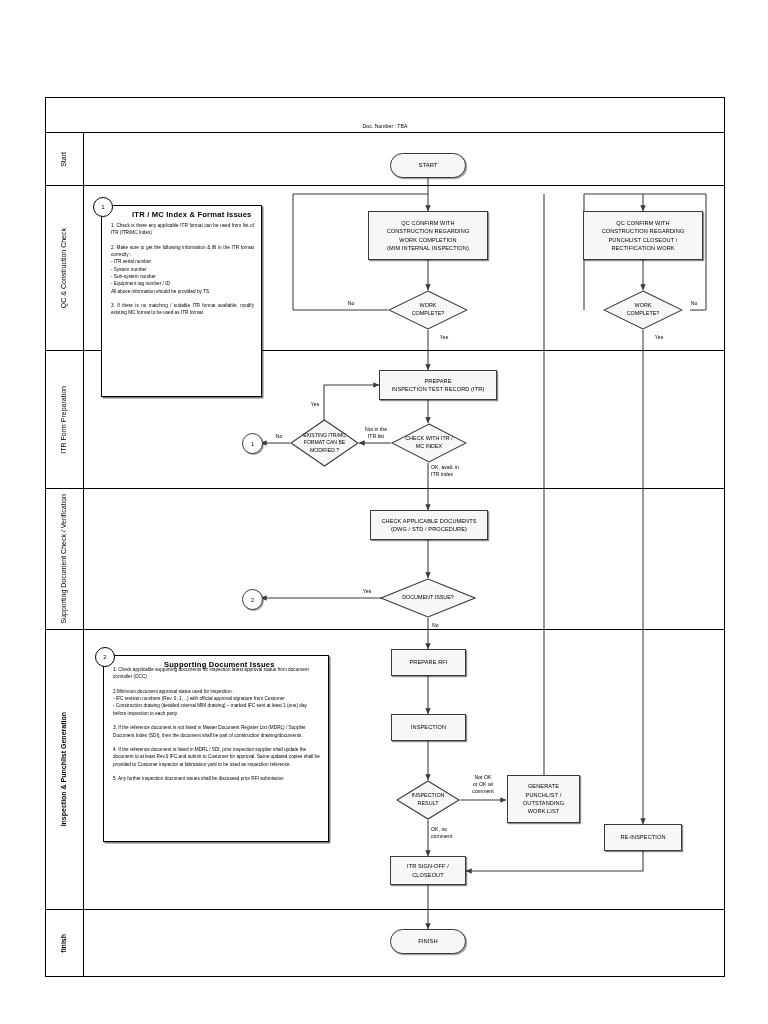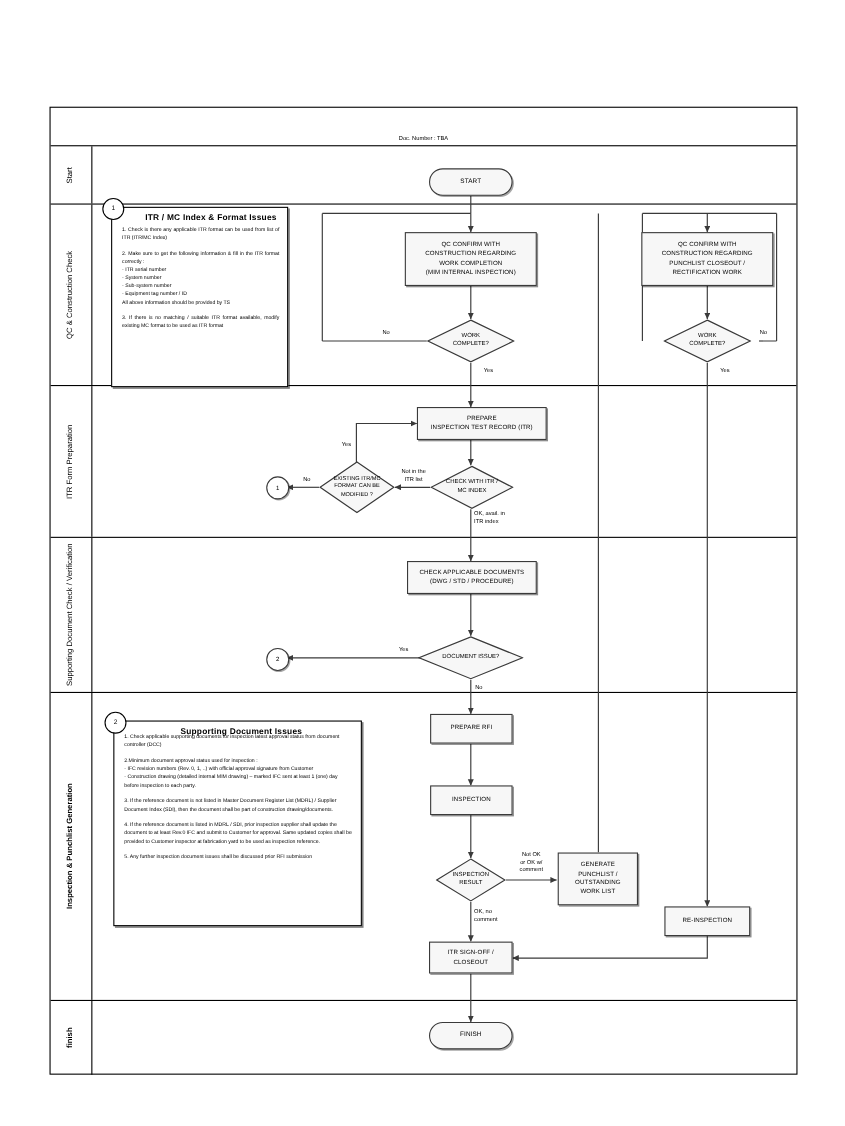--- a/index.html
+++ b/index.html
@@ -344,21 +344,21 @@
 
   <div class="elabel" style="left:310px;top:490px;width:22px;">Yes</div>
   <div class="elabel" style="left:386px;top:524px;width:22px;text-align:left;">No</div>
 
   <div class="elabel" style="left:414px;top:676px;width:46px;white-space:pre-line;">Not OK
 or OK w/
 comment</div>
   <div class="elabel" style="left:385px;top:728px;width:44px;white-space:pre-line;text-align:left;">OK, no
 comment</div>
 
-  <div class="note" style="left:55px;top:90px;width:161px;height:164px;">
+  <div class="note" style="left:55px;top:107px;width:161px;height:192px;">
     <div class="note-badge">1</div>
     <div class="note-title">ITR / MC Index &amp; Format Issues</div>
     <div class="note-body">1. Check is there any applicable ITR format can be used from list of ITR (ITR/MC Index)
 
 2. Make sure to get the following information &amp; fill in the ITR format correctly :
 - ITR serial number
 - System number
 - Sub-system number
 - Equipment tag number / ID
 All above information should be provided by TS

